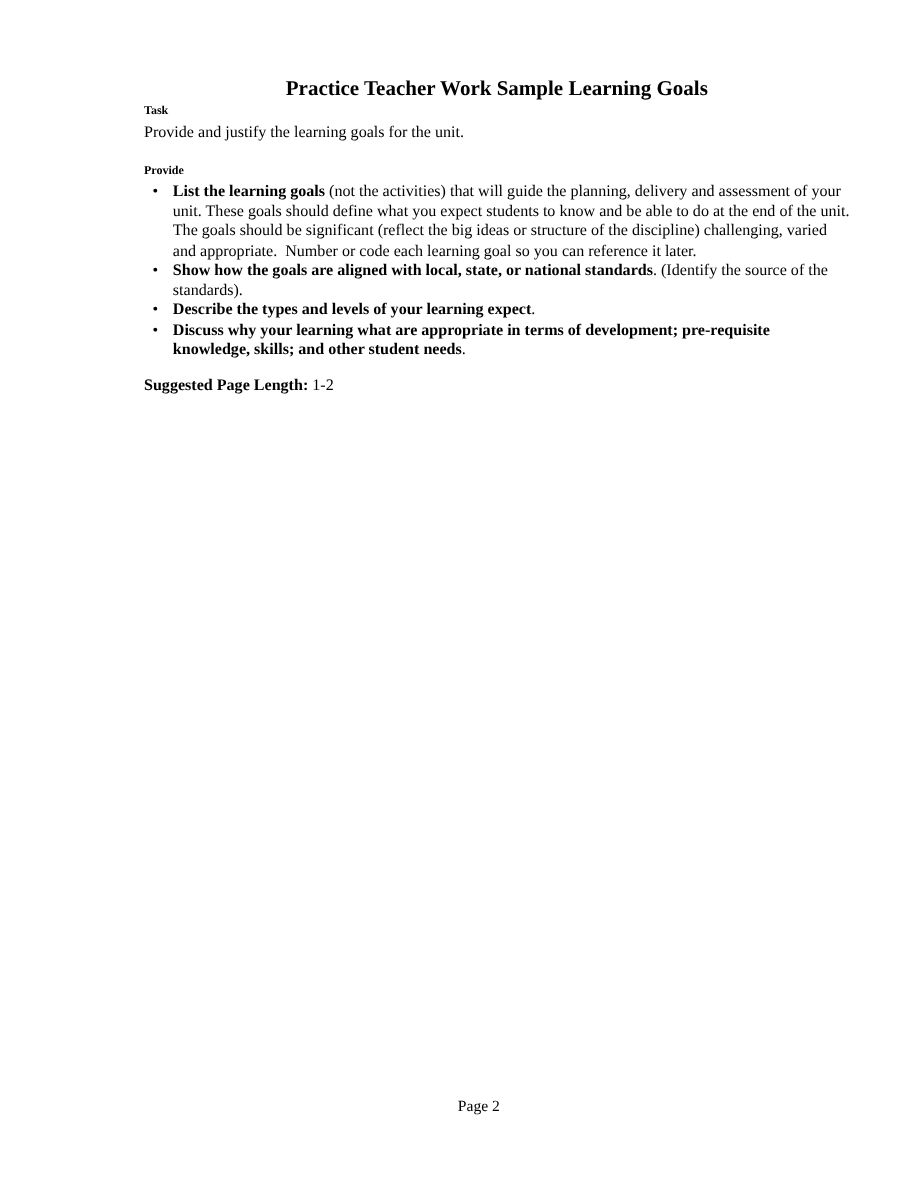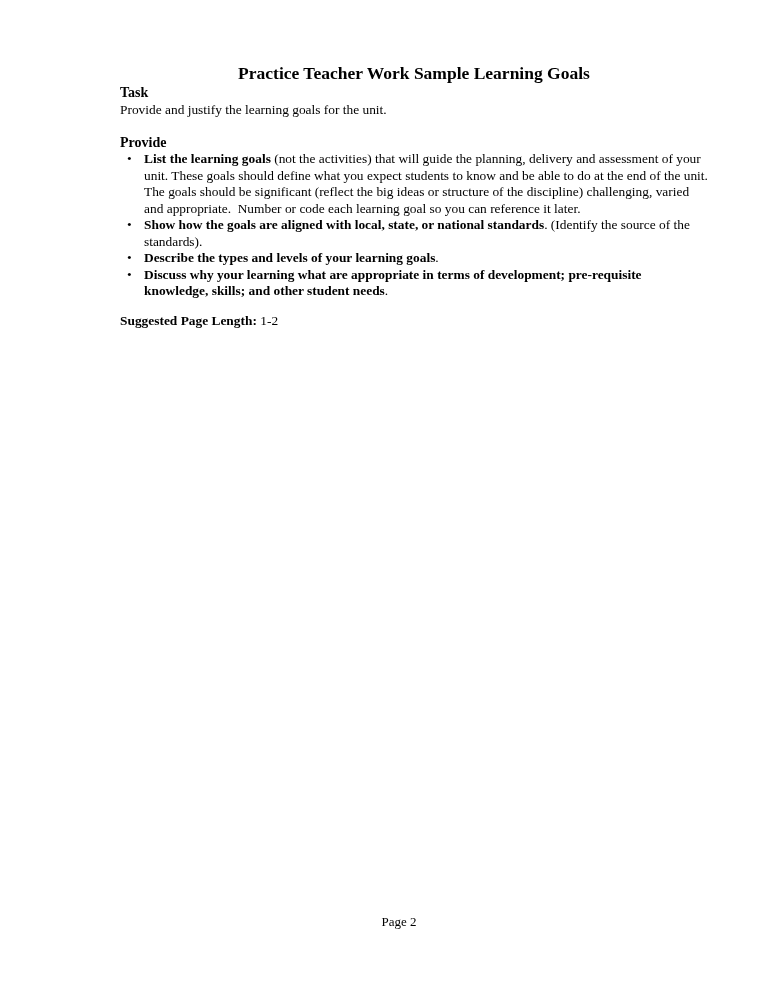--- a/index.html
+++ b/index.html
@@ -21,21 +21,21 @@
     padding: 64px 90px 0 90px;
   }
   .doc-title {
     text-align: center;
     font-weight: bold;
     font-size: 17.5px;
     line-height: 19px;
     margin: 0 0 2px 0;
   }
   .section-heading {
-    font-size: 14px;
+    font-size: 10px;
     font-weight: bold;
     line-height: 16.5px;
     margin: 0;
   }
   .body-text {
     font-size: 13.4px;
     line-height: 16.5px;
     margin: 0;
   }
   .gap {
@@ -100,21 +100,21 @@
     <h2 class="section-heading">Provide</h2>
 
     <ul class="bullet-list">
       <li class="bullet-item">
         <span class="bullet-marker">•</span><span class="bullet-bold">List the learning goals</span><span class="bullet-rest"> (not the activities) that will guide the planning, delivery and assessment of your unit. These goals should define what you expect students to know and be able to do at the end of the unit. The goals should be significant (reflect the big ideas or structure of the discipline) challenging, varied and appropriate.  Number or code each learning goal so you can reference it later.</span>
       </li>
       <li class="bullet-item">
         <span class="bullet-marker">•</span><span class="bullet-bold">Show how the goals are aligned with local, state, or national standards</span><span class="bullet-rest">. (Identify the source of the standards).</span>
       </li>
       <li class="bullet-item">
-        <span class="bullet-marker">•</span><span class="bullet-bold">Describe the types and levels of your learning goals</span><span class="bullet-rest">.</span>
+        <span class="bullet-marker">•</span><span class="bullet-bold">Describe the types and levels of your learning expect</span><span class="bullet-rest">.</span>
       </li>
       <li class="bullet-item">
         <span class="bullet-marker">•</span><span class="bullet-bold">Discuss why your learning what are appropriate in terms of development; pre-requisite knowledge, skills; and other student needs</span><span class="bullet-rest">.</span>
       </li>
     </ul>
 
     <p class="page-length">
       <span class="page-length-label">Suggested Page Length:</span>
       <span class="page-length-value">1-2</span>
     </p>

